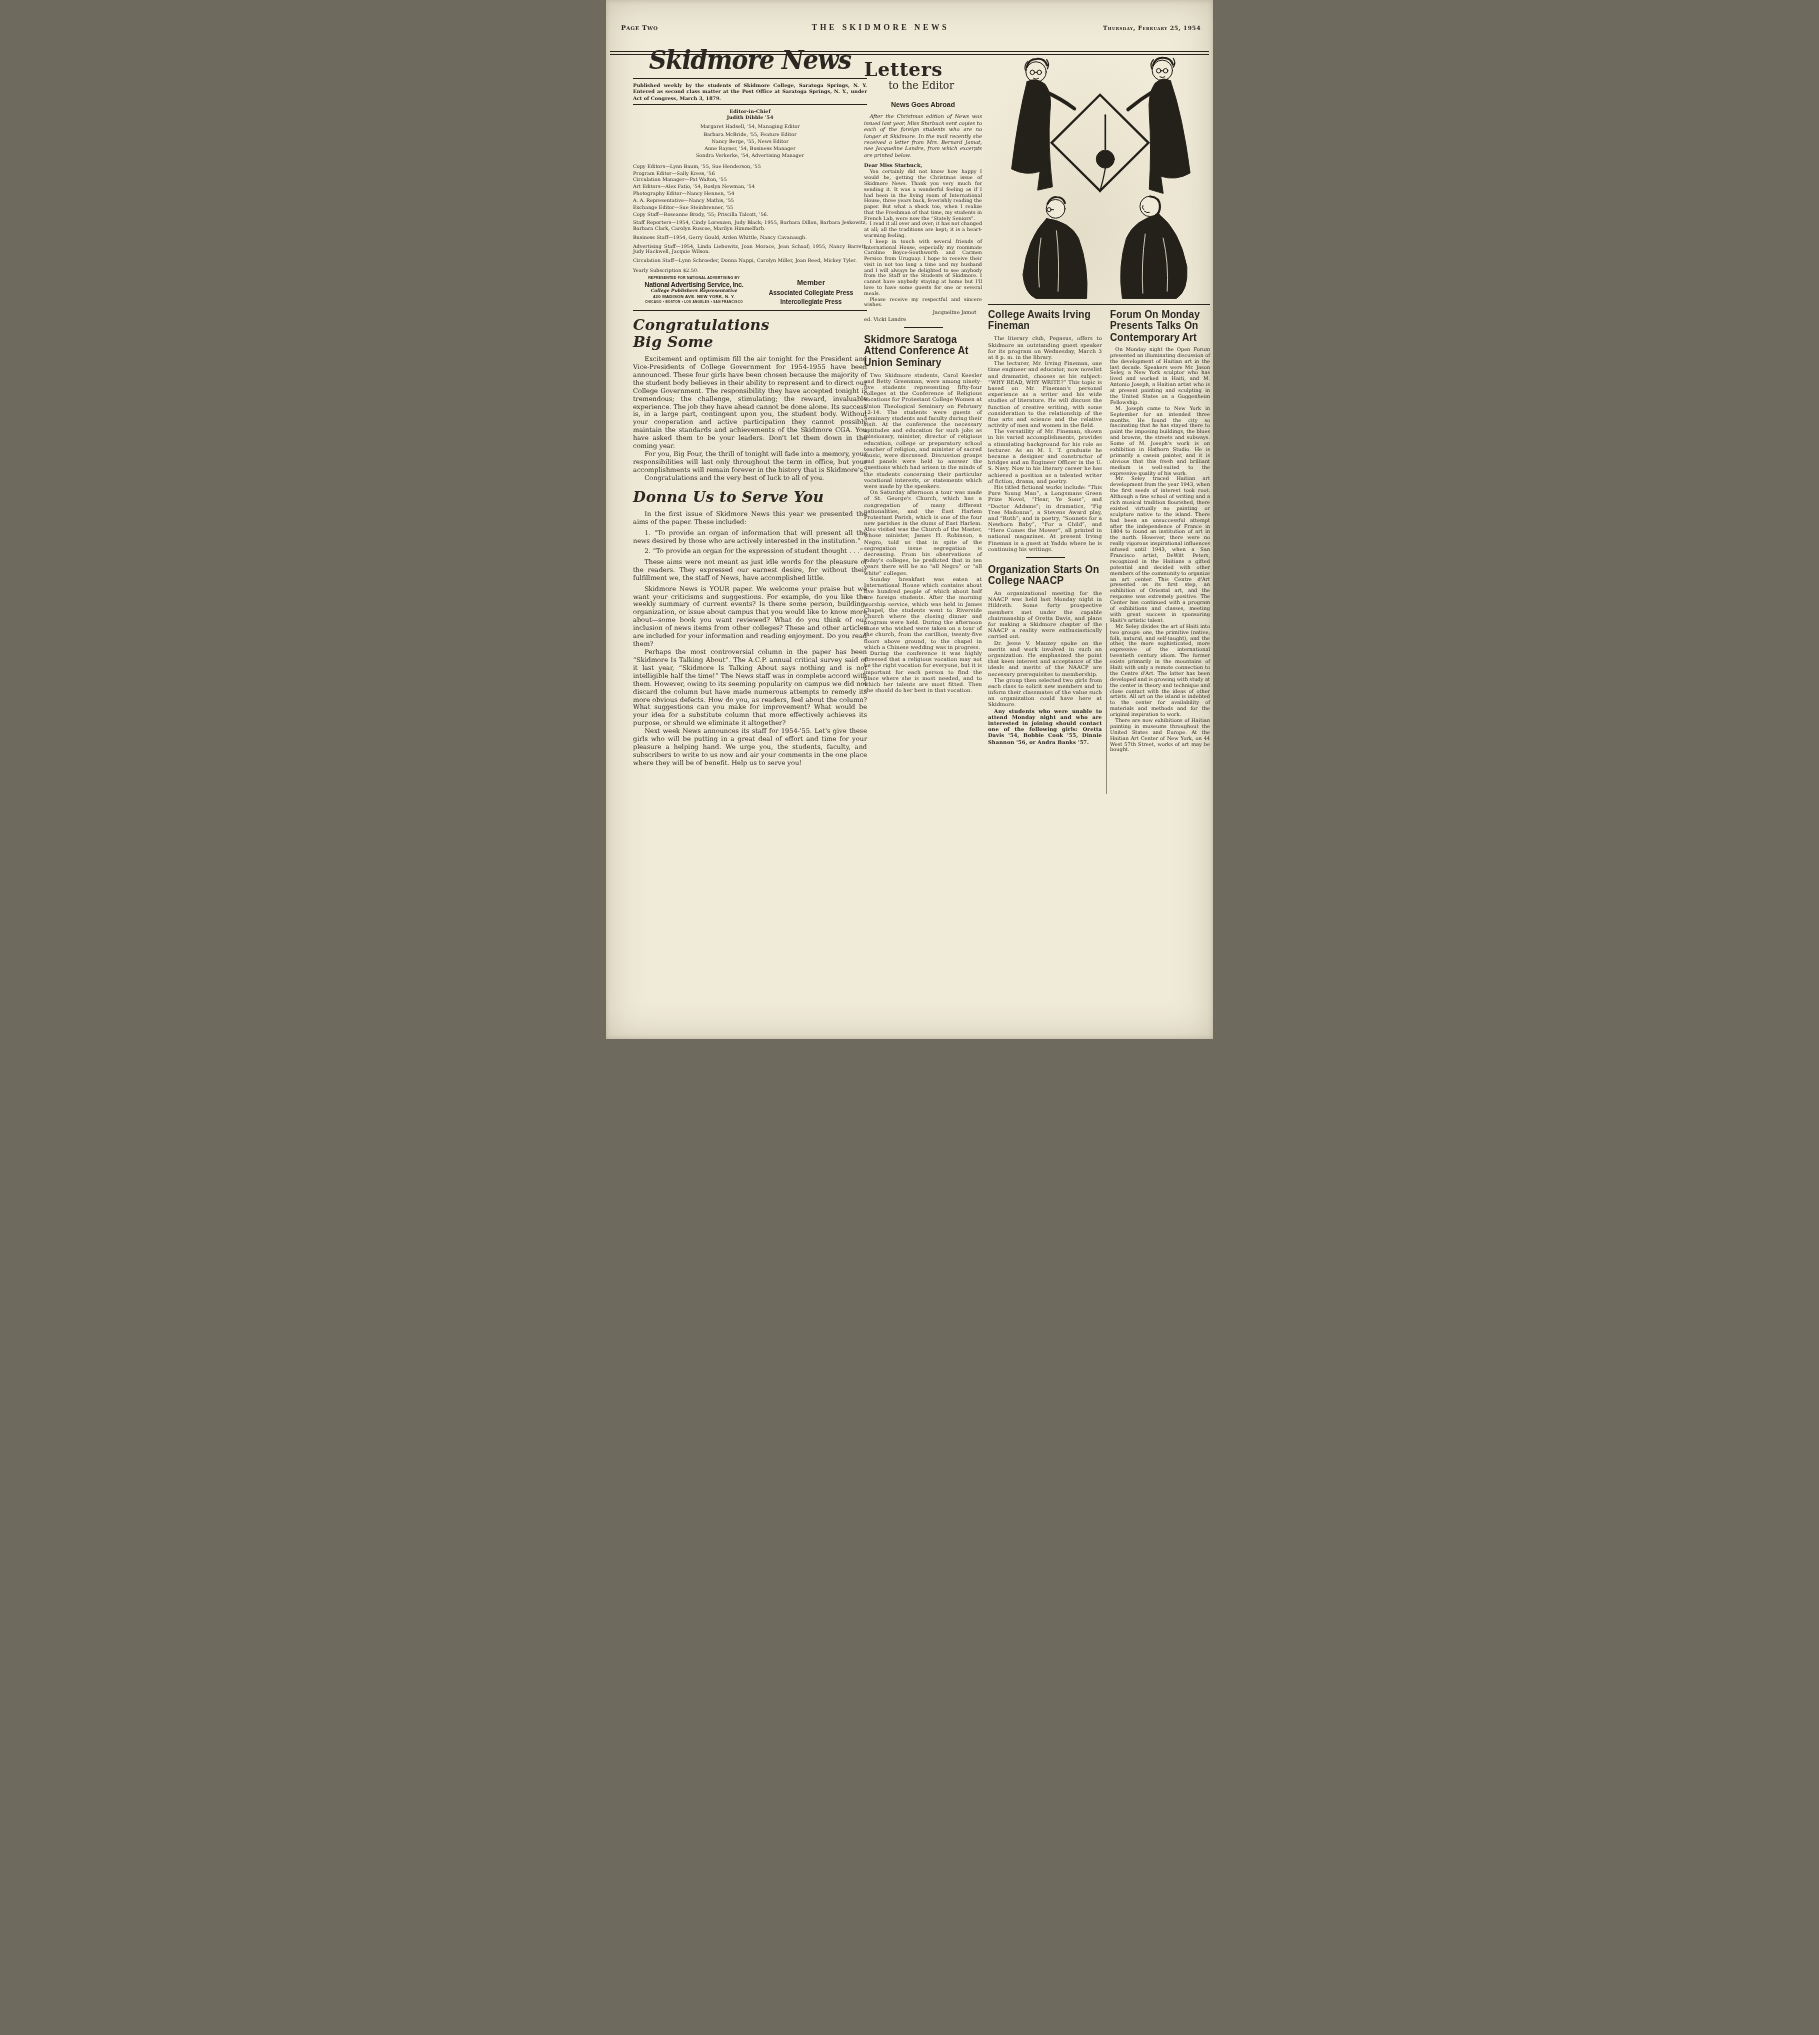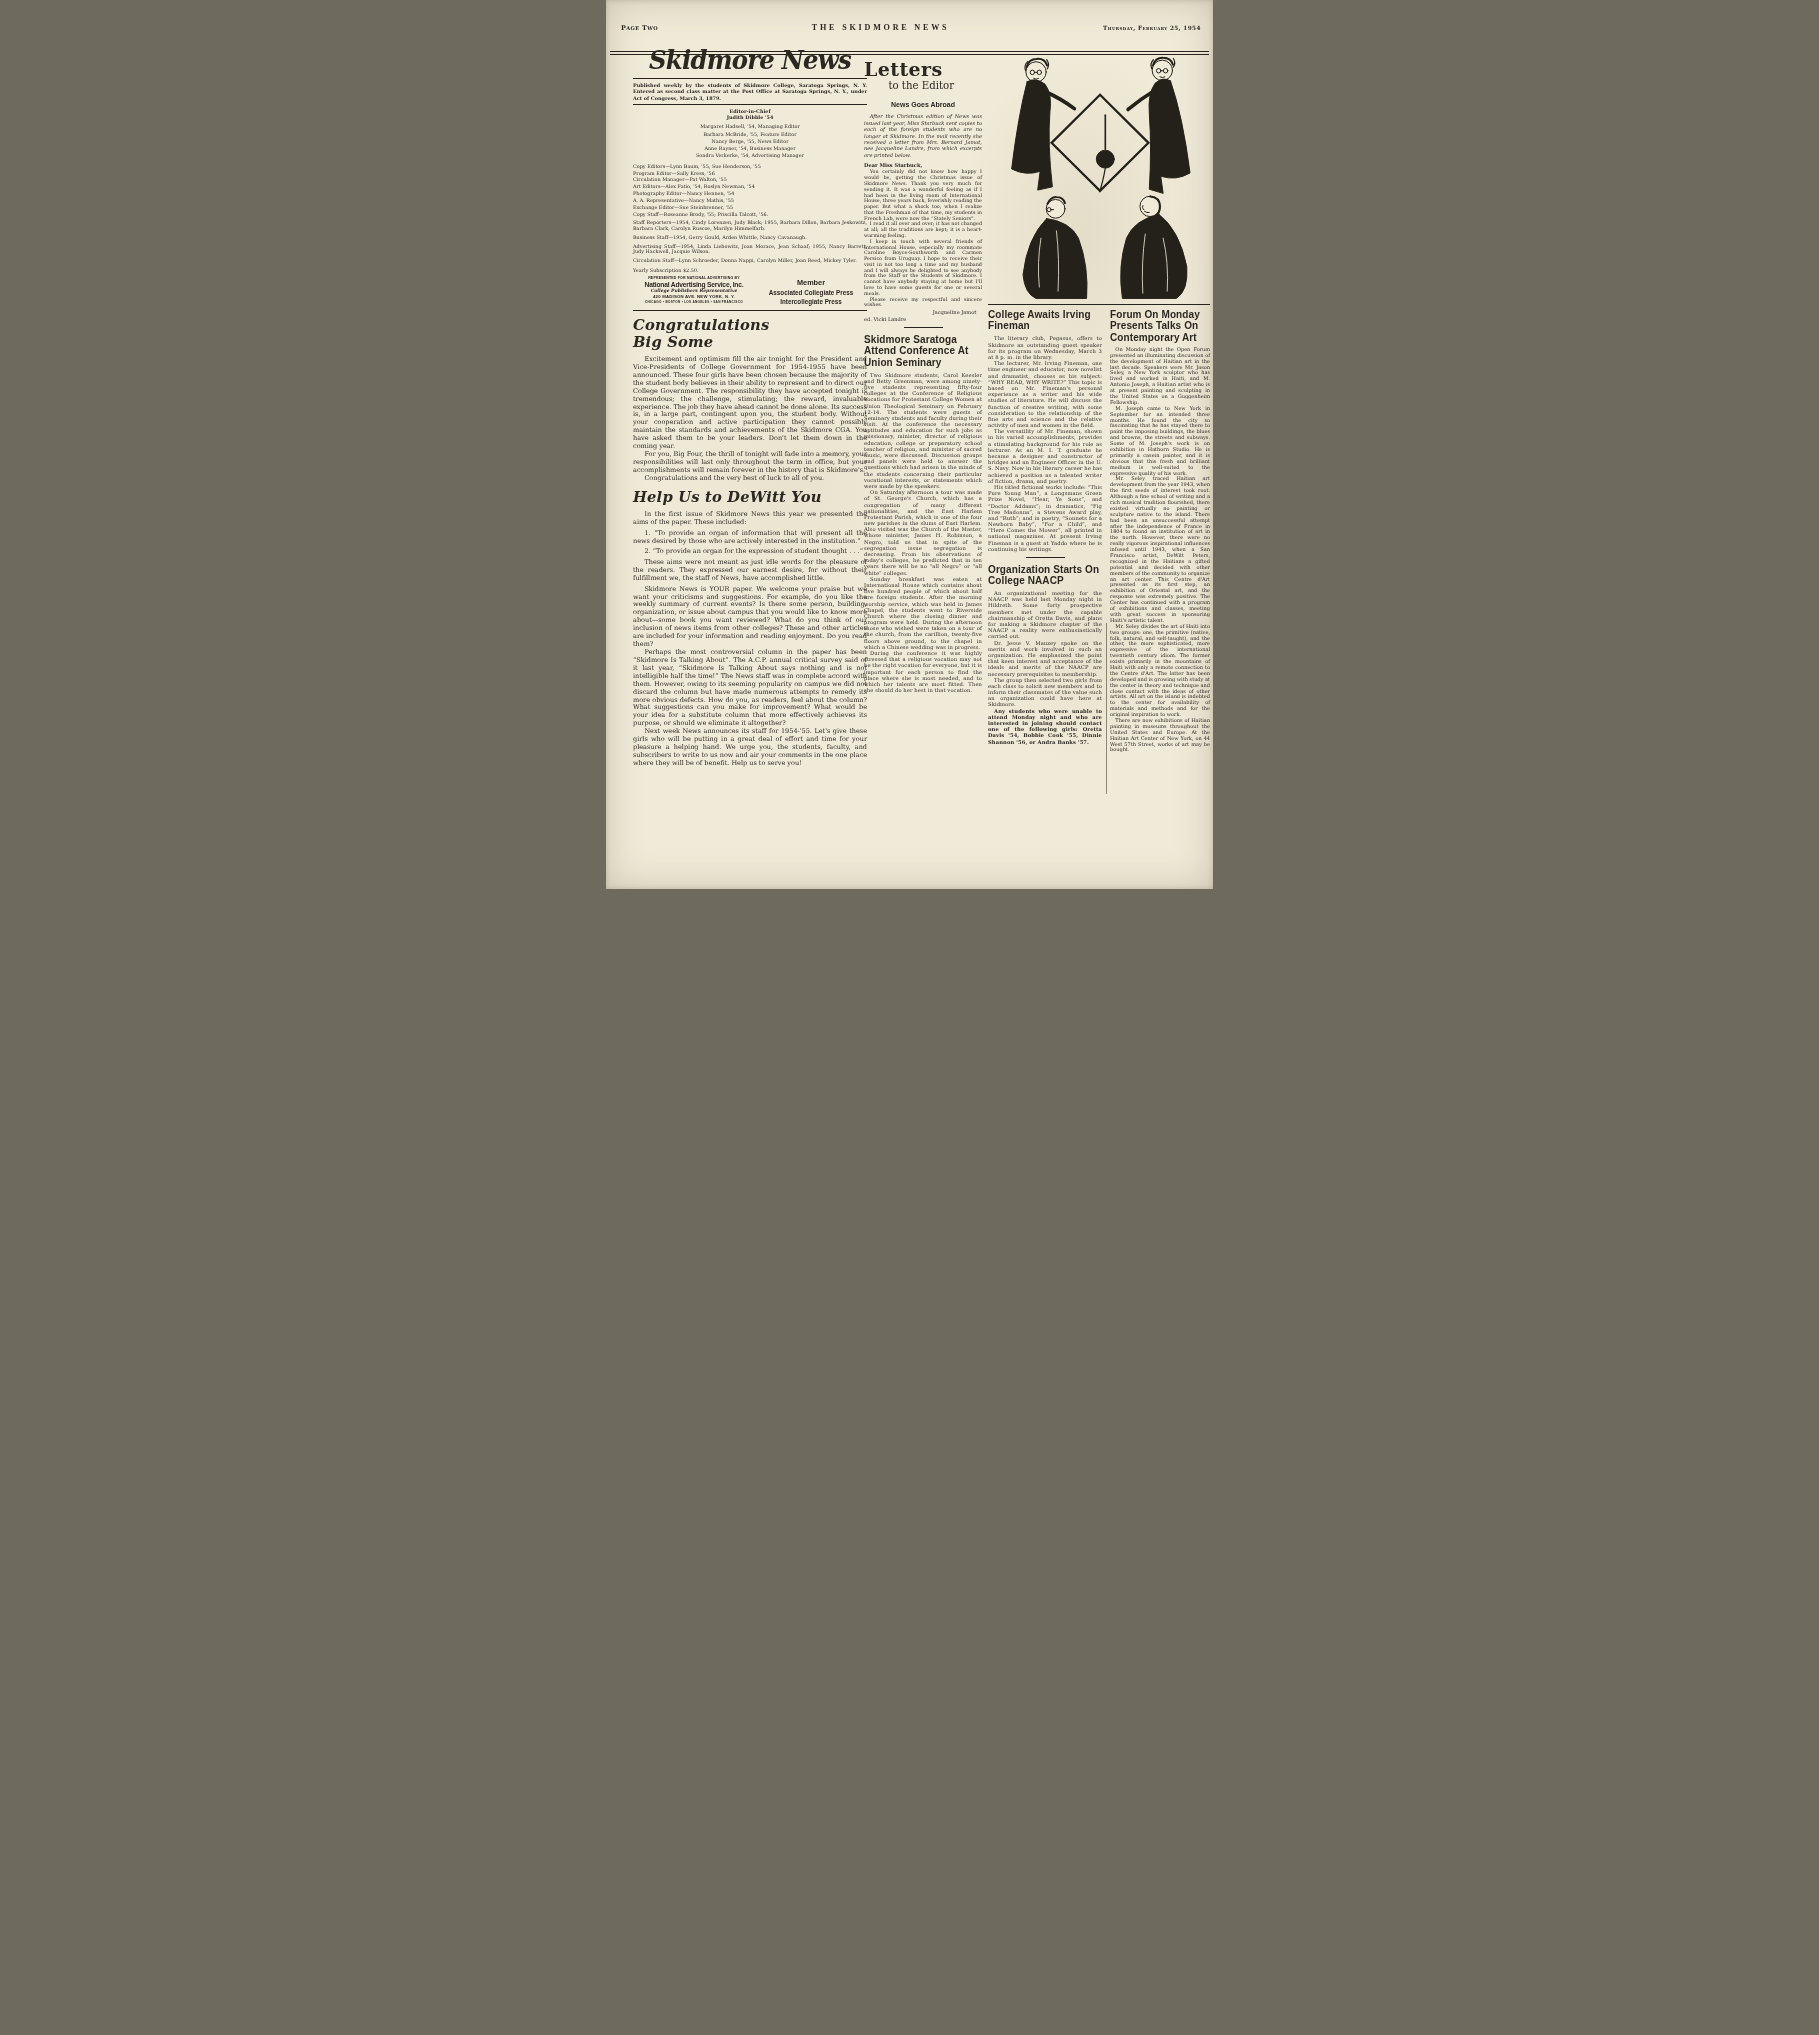--- a/index.html
+++ b/index.html
@@ -1,16 +1,16 @@
 <!DOCTYPE html>
 <html style="font-size:6.5px"><head>
 <meta charset="utf-8">
 <style>
   html,body{margin:0;padding:0;background:#6e6a5e;}
-  .page{position:relative;width:607px;height:889px;margin:0 auto;overflow:hidden;
+  .page{position:relative;width:607px;height:1039px;margin:0 auto;overflow:hidden;
         background:#f0ead8;color:#2b2822;
         box-shadow:inset 0 0 37px rgba(90,80,50,.25), inset 0 0 4.9px rgba(90,80,50,.25);
         font-family:"DejaVu Serif", serif;}
   .ghost{position:absolute;border-radius:50%;pointer-events:none;}
   .g1{left:350px;top:49px;width:252px;height:366px;background:radial-gradient(ellipse at center, rgba(120,105,60,.10), rgba(120,105,60,0) 70%);}
   .g2{left:49px;top:366px;width:285px;height:244px;background:radial-gradient(ellipse at center, rgba(120,105,60,.06), rgba(120,105,60,0) 70%);}
   .g3{left:366px;top:488px;width:228px;height:285px;background:radial-gradient(ellipse at center, rgba(120,105,60,.07), rgba(120,105,60,0) 70%);}
 
   
   .header{position:absolute;left:15px;right:12.2px;top:23px;display:flex;justify-content:space-between;align-items:baseline;}
@@ -143,21 +143,21 @@
     <div class="edit-title">
       <div>Congratulations</div>
       <div>Big Some</div>
     </div>
     <div class="edit-body">
       <p>Excitement and optimism fill the air tonight for the President and Vice-Presidents of College Government for 1954-1955 have been announced.  These four girls have been chosen because the majority of the student body believes in their ability to represent and to direct our College Government.  The responsibility they have accepted tonight is tremendous; the challenge, stimulating; the reward, invaluable experience.  The job they have ahead cannot be done alone.  Its success is, in a large part, contingent upon you, the student body.  Without your cooperation and active participation they cannot possibly maintain the standards and achievements of the Skidmore CGA. You have asked them to be your leaders.  Don't let them down in the coming year.</p>
       <p>For you, Big Four, the thrill of tonight will fade into a memory, your responsibilities will last only throughout the term in office, but your accomplishments will remain forever in the history that is Skidmore's.</p>
       <p>Congratulations and the very best of luck to all of you.</p>
     </div>
 
-    <div class="edit-title">Help Us to DeWitt You</div>
+    <div class="edit-title">Donna Us to Serve You</div>
     <div class="edit-body">
       <p>In the first issue of Skidmore News this year we presented the aims of the paper.  These included:</p>
       <p class="aim">1.  “To provide an organ of information that will present all the news desired by those who are actively interested in the institution.”</p>
       <p class="aim">2.  “To provide an organ for the expression of student thought . . .”</p>
       <p class="aim">These aims were not meant as just idle words for the pleasure of the readers.  They expressed our earnest desire, for without their fulfillment we, the staff of News, have accomplished little.</p>
       <p>Skidmore News is YOUR paper.  We welcome your praise but we want your criticisms and suggestions.  For example, do you like the weekly summary of current events?  Is there some person, building, organization, or issue about campus that you would like to know more about—some book you want reviewed?  What do you think of our inclusion of news items from other colleges?  These and other articles are included for your information and reading enjoyment.  Do you read them?</p>
       <p>Perhaps the most controversial column in the paper has been “Skidmore Is Talking About”.  The A.C.P. annual critical survey said of it last year, “Skidmore Is Talking About says nothing and is not intelligible half the time!”  The News staff was in complete accord with them.  However, owing to its seeming popularity on campus we did not discard the column but have made numerous attempts to remedy its more obvious defects.  How do you, as readers, feel about the column?  What suggestions can you make for improvement? What would be your idea for a substitute column that more effectively achieves its purpose, or should we eliminate it altogether?</p>
       <p>Next week News announces its staff for 1954-'55.  Let's give these girls who will be putting in a great deal of effort and time for your pleasure a helping hand.  We urge you, the students, faculty, and subscribers to write to us now and air your comments in the one place where they will be of benefit.  Help us to serve you!</p>
     </div>
   </div>

